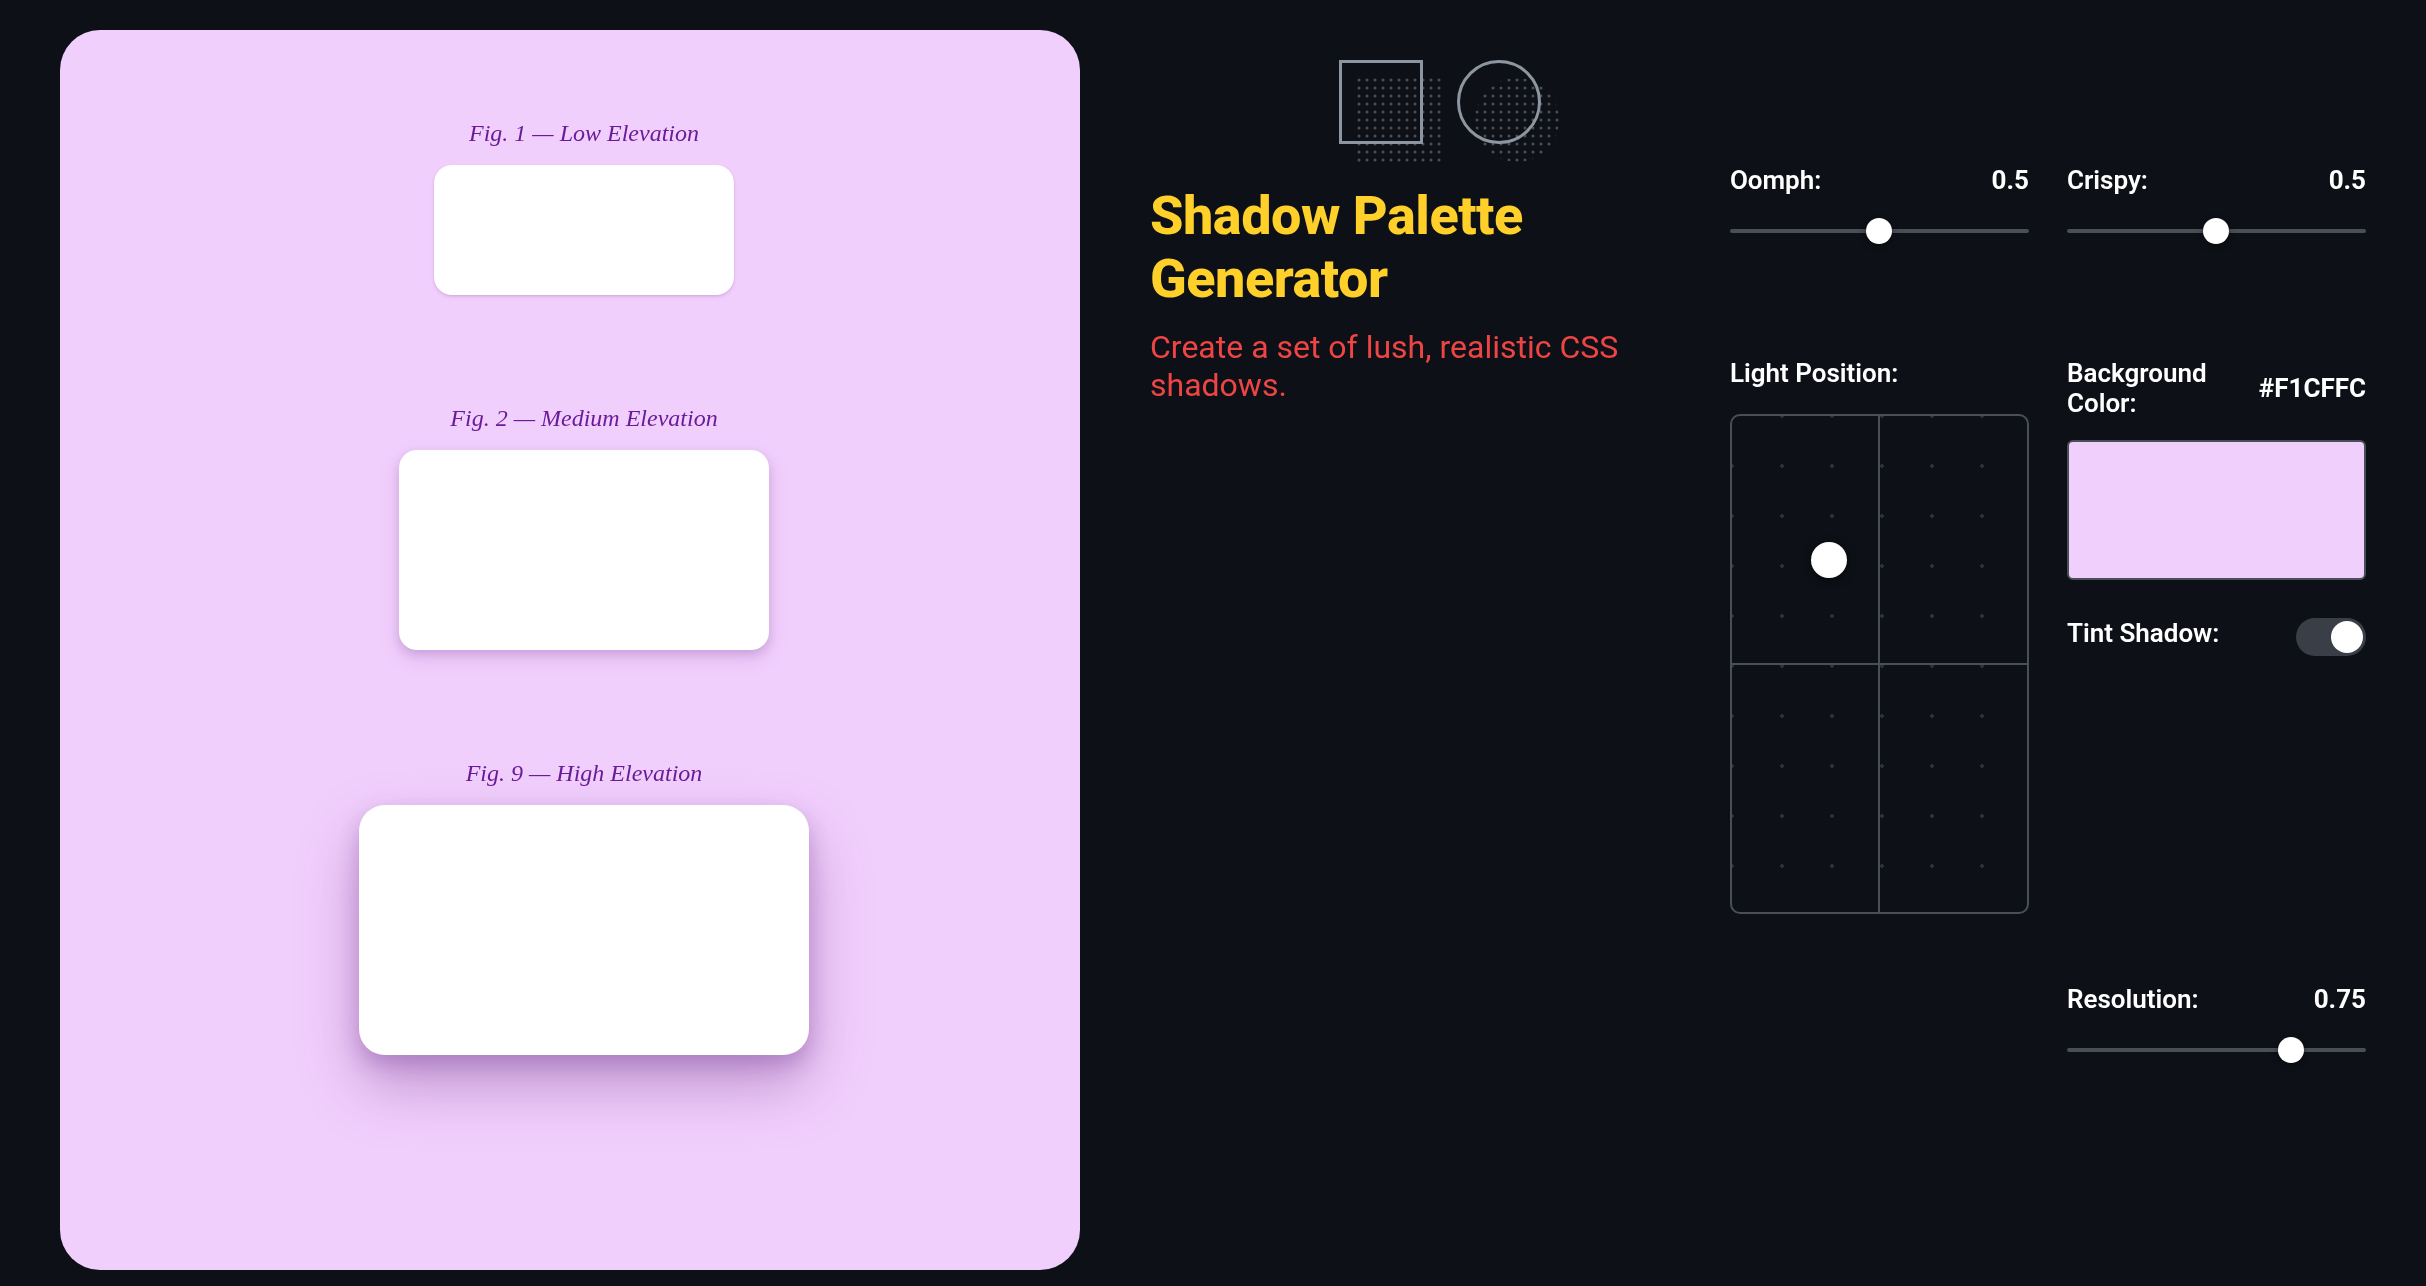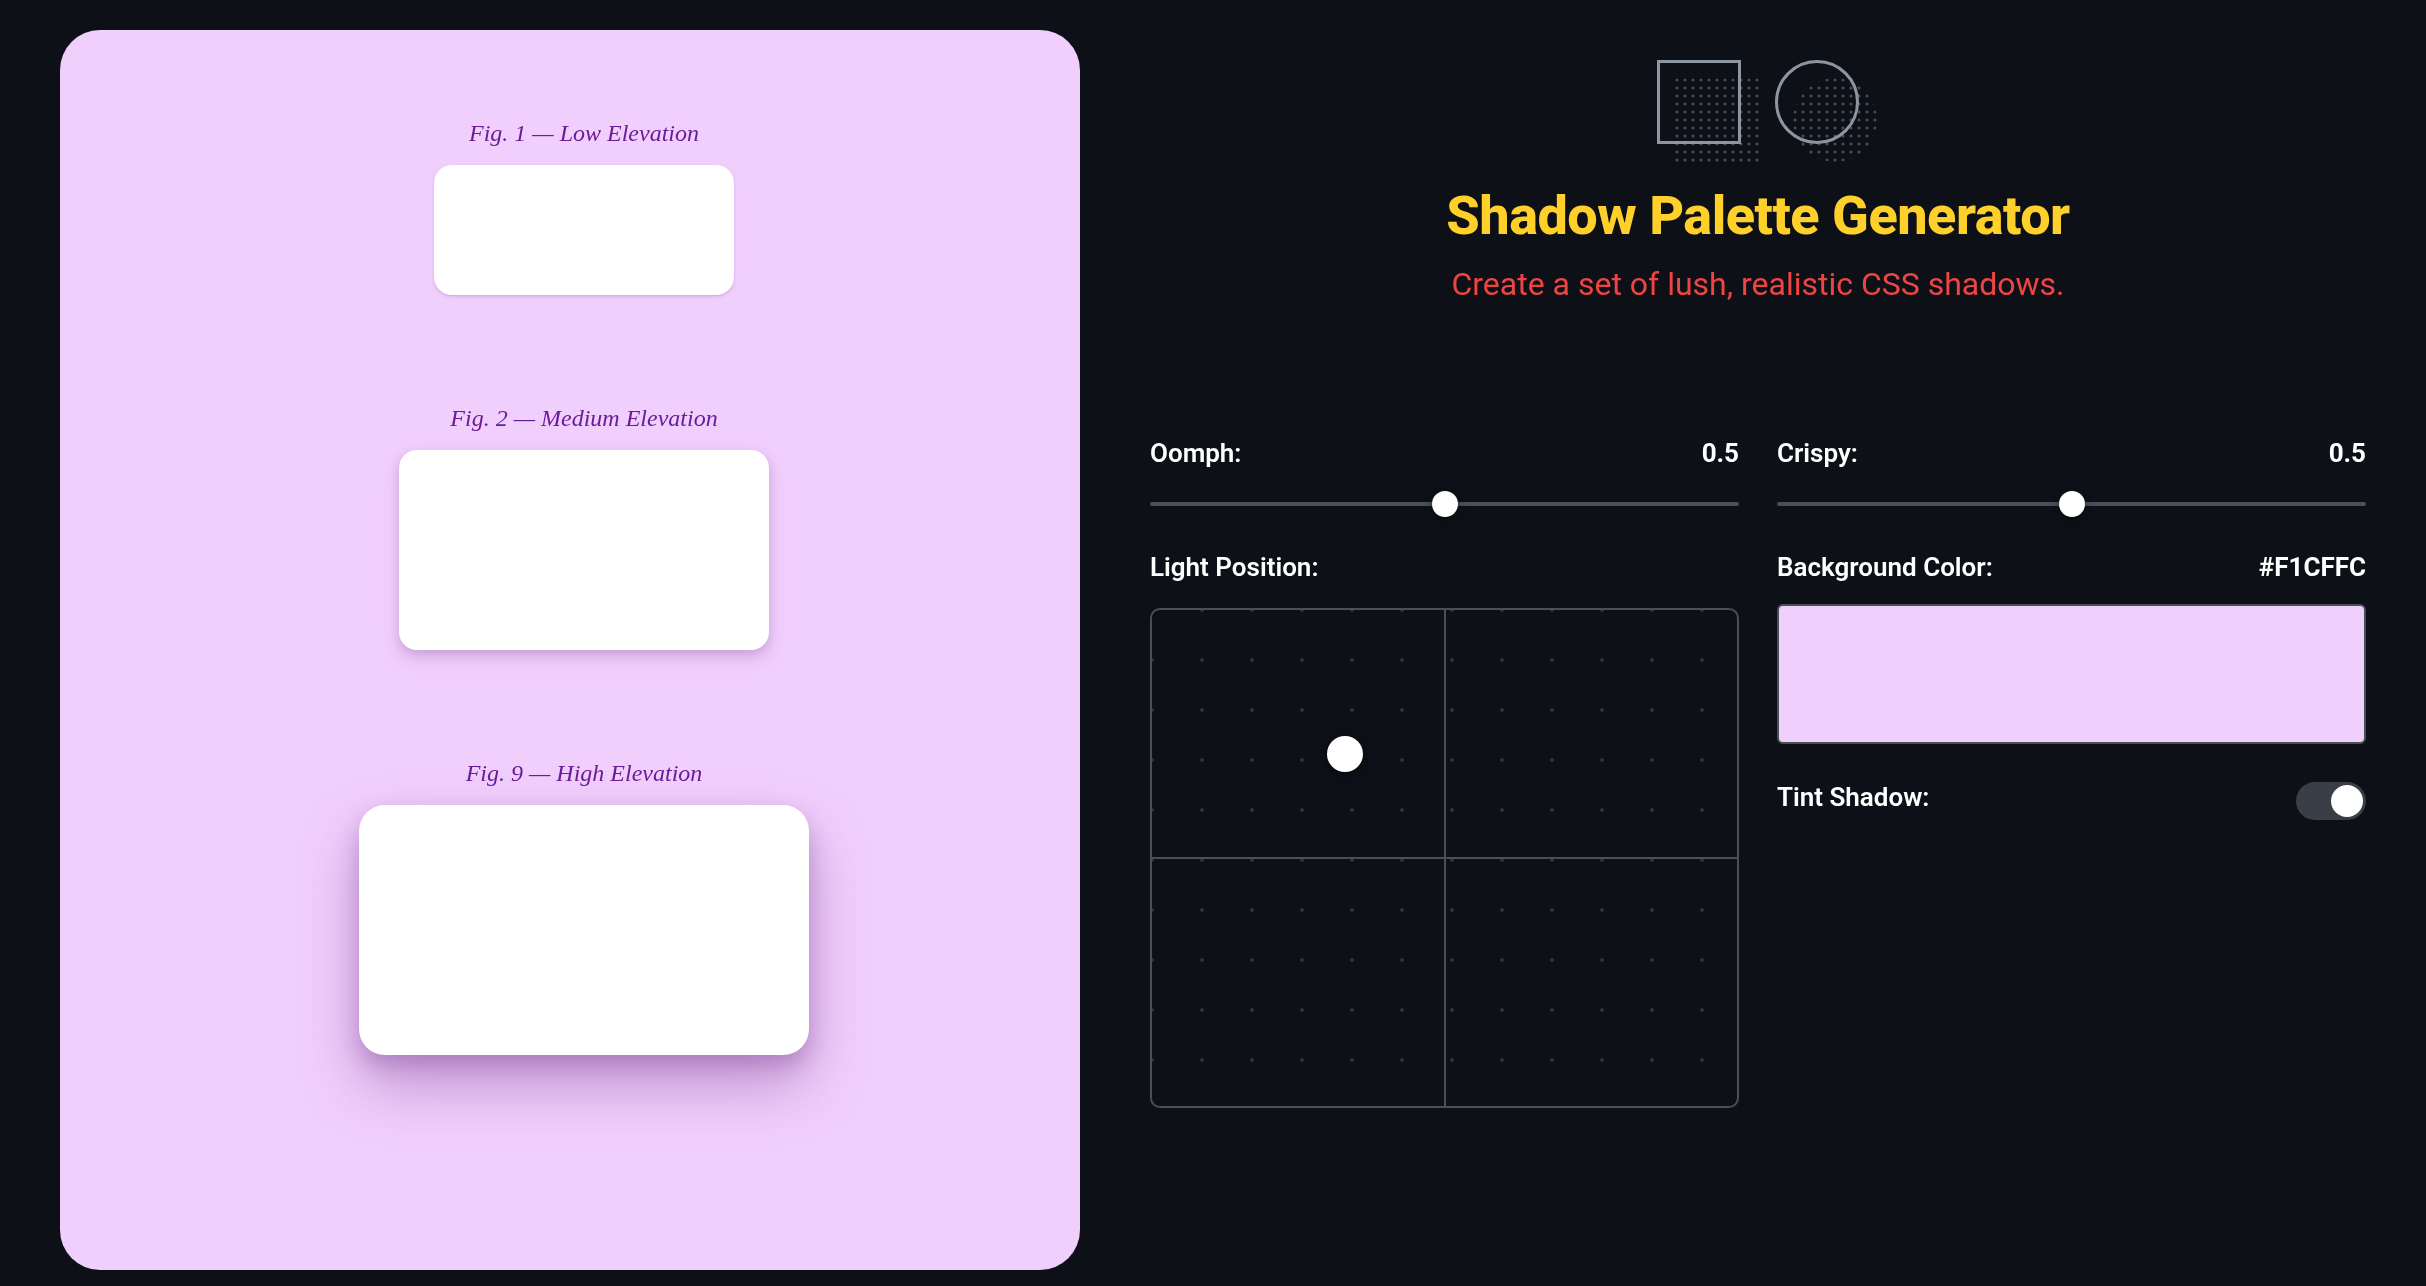--- a/index.html
+++ b/index.html
@@ -50,21 +50,20 @@
   }
   .card-high {
     width: 450px; height: 250px; border-radius:26px;
     box-shadow: 0 10px 20px rgba(100,40,130,.25), 0 30px 60px rgba(100,40,130,.35);
   }
 
   
   .controls {
     flex: 1;
     display: flex;
-    flex-direction: column;
   }
   .header-zone {
     display:flex;
     flex-direction:column;
     align-items:center;
     margin-top: 30px;
   }
   .shape-icons {
     display:flex;
     gap: 34px;
@@ -265,15 +264,25 @@
       <div class="color-swatch" id="bg-swatch" style="background: rgb(241, 207, 252);"></div>
 
       <div class="toggle-row">
         <span>Tint Shadow:</span>
         <div class="toggle">
           <div class="toggle-knob"></div>
         </div>
       </div>
     </div>
 
+    <div class="ctrl resolution-block">
+      <div class="ctrl-row">
+        <span>Resolution:</span>
+        <span class="ctrl-value">0.75</span>
+      </div>
+      <div class="slider">
+        <div class="slider-track"></div>
+        <div class="slider-thumb" id="thumb-res" style="left: 75%;"></div>
+      </div>
+    </div>
 
   </div>
 </div>
 
 </body></html>

